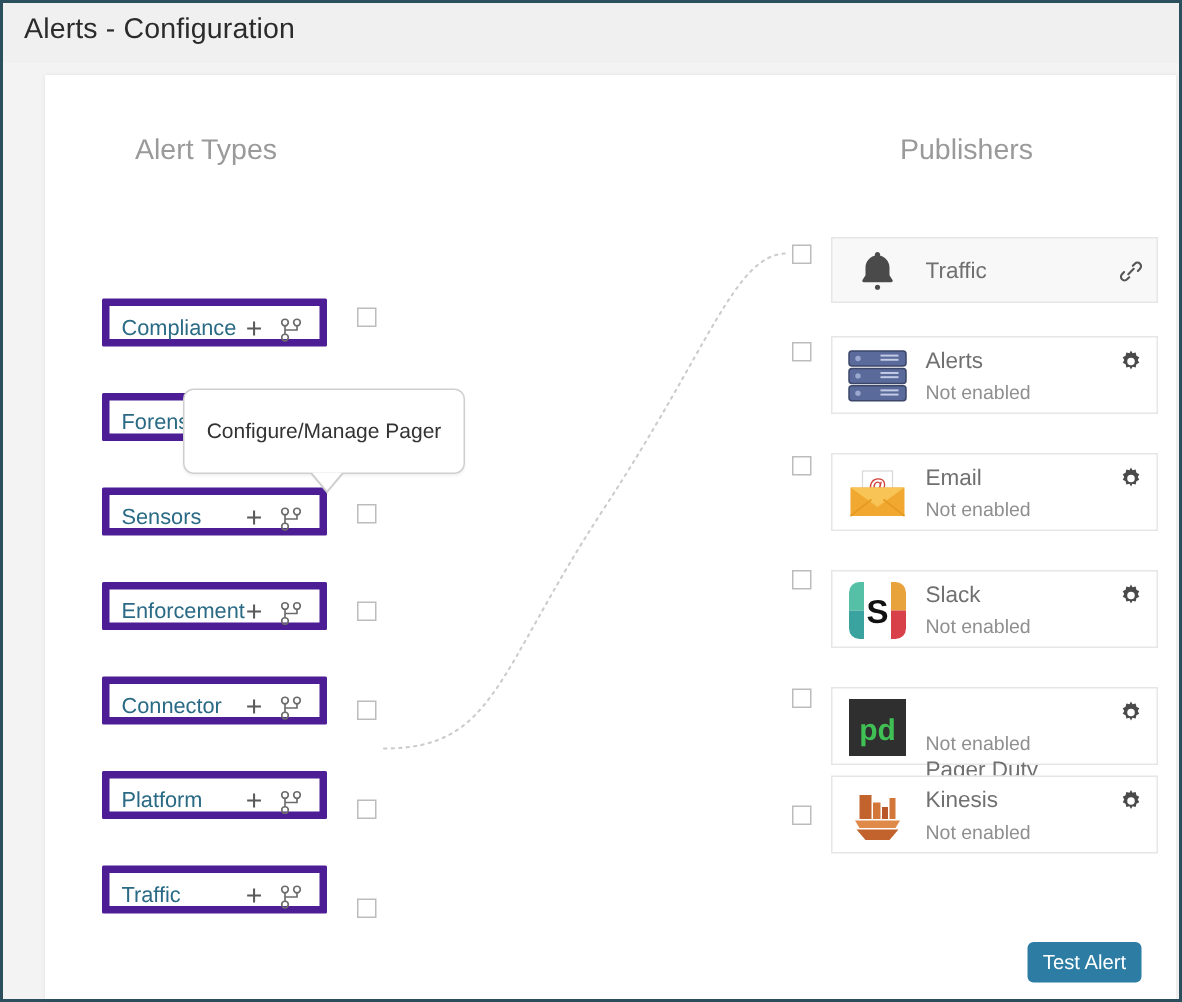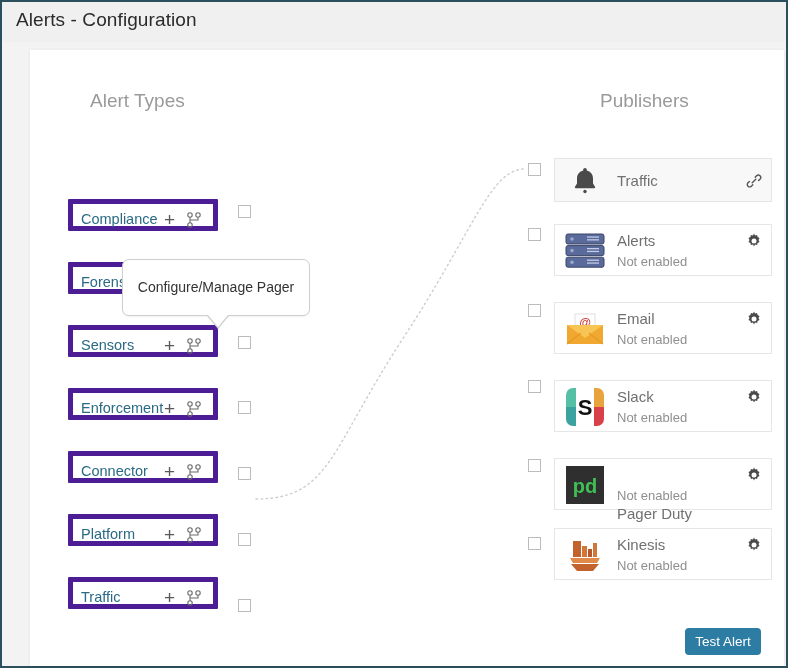--- a/index.html
+++ b/index.html
@@ -420,21 +420,21 @@
                 <text x="20" y="28" font-family="Liberation Sans, sans-serif" font-size="20" font-weight="bold" fill="#3fbf54" text-anchor="middle">pd</text>
               </svg></div>
             <div class="pub-name" style="top: 7px; margin-top: 39px;">Pager Duty</div>
             <div class="pub-status" style="top: 29px;">Not enabled</div>
             <div class="pub-action" style="top: 8px;"><svg viewBox="0 0 16 16" width="16" height="16">
                 <path fill="#4a4a4a" d="M8 0.6l1 1.9 2.1-.5.5 2.1 1.9 1-1 1.9 1 1.9-1.9 1-.5 2.1-2.1-.5-1 1.9-1-1.9-2.1.5-.5-2.1-1.9-1 1-1.9-1-1.9 1.9-1 .5-2.1 2.1.5z"></path>
                 <circle cx="8" cy="8" r="2.5" fill="#ffffff"></circle>
               </svg></div>
           </div>
           <div class="row-checkbox pub-check" style="top: 487px;"></div>
-          <div class="pub-card" style="top: 478px; height: 52px;">
+          <div class="pub-card" style="top: 467px; height: 52px;">
             <div class="pub-icon" style="top: 6px;"><svg viewBox="0 0 40 40" width="40" height="40">
                 <path d="M8 6 L16 6 L16 22 L8 22 Z" fill="#c2622c"></path>
                 <path d="M17 11 L22 11 L22 22 L17 22 Z" fill="#d3763a"></path>
                 <path d="M23 14 L27 14 L27 22 L23 22 Z" fill="#b9572a"></path>
                 <path d="M28 8 L32 8 L32 22 L28 22 Z" fill="#d3763a"></path>
                 <path d="M5 23 L35 23 L32 28 L8 28 Z" fill="#e08a4a"></path>
                 <path d="M6 29 L34 29 L28 36 L12 36 Z" fill="#c2622c"></path>
               </svg></div>
             <div class="pub-name" style="top: 7px;">Kinesis</div>
             <div class="pub-status" style="top: 29px;">Not enabled</div>

